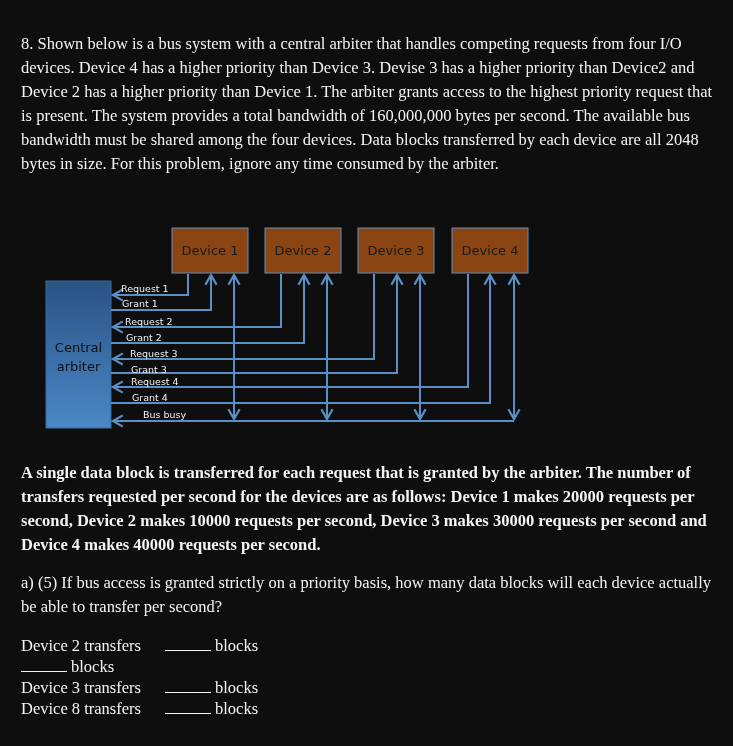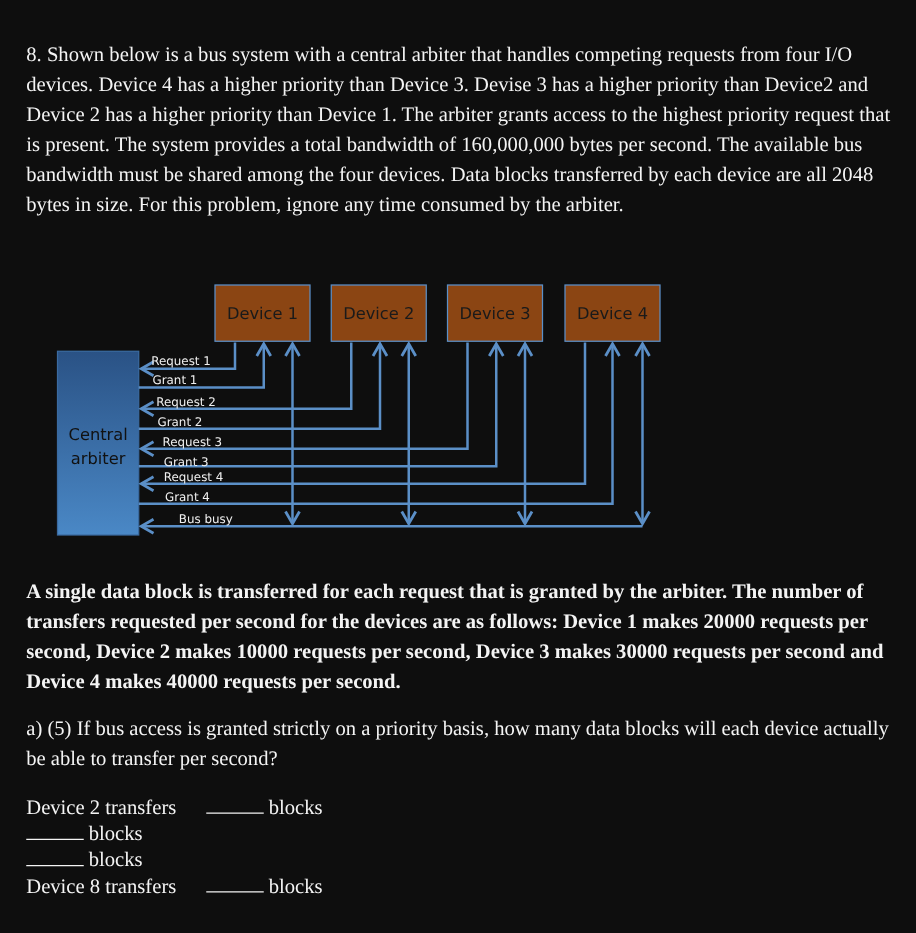--- a/index.html
+++ b/index.html
@@ -134,20 +134,21 @@
   <div class="answer-row">
     <span class="answer-label">Device 2 transfers</span>
     <span class="answer-blank"></span>
     <span>blocks</span>
   </div>
   <div class="answer-row">
     <span class="answer-blank"></span>
     <span>blocks</span>
   </div>
   <div class="answer-row">
+    <span class="answer-label">Device 3 transfers</span>
     <span class="answer-blank"></span>
     <span>blocks</span>
   </div>
   <div class="answer-row">
     <span class="answer-label">Device 8 transfers</span>
     <span class="answer-blank"></span>
     <span>blocks</span>
   </div>
 </div>
 

